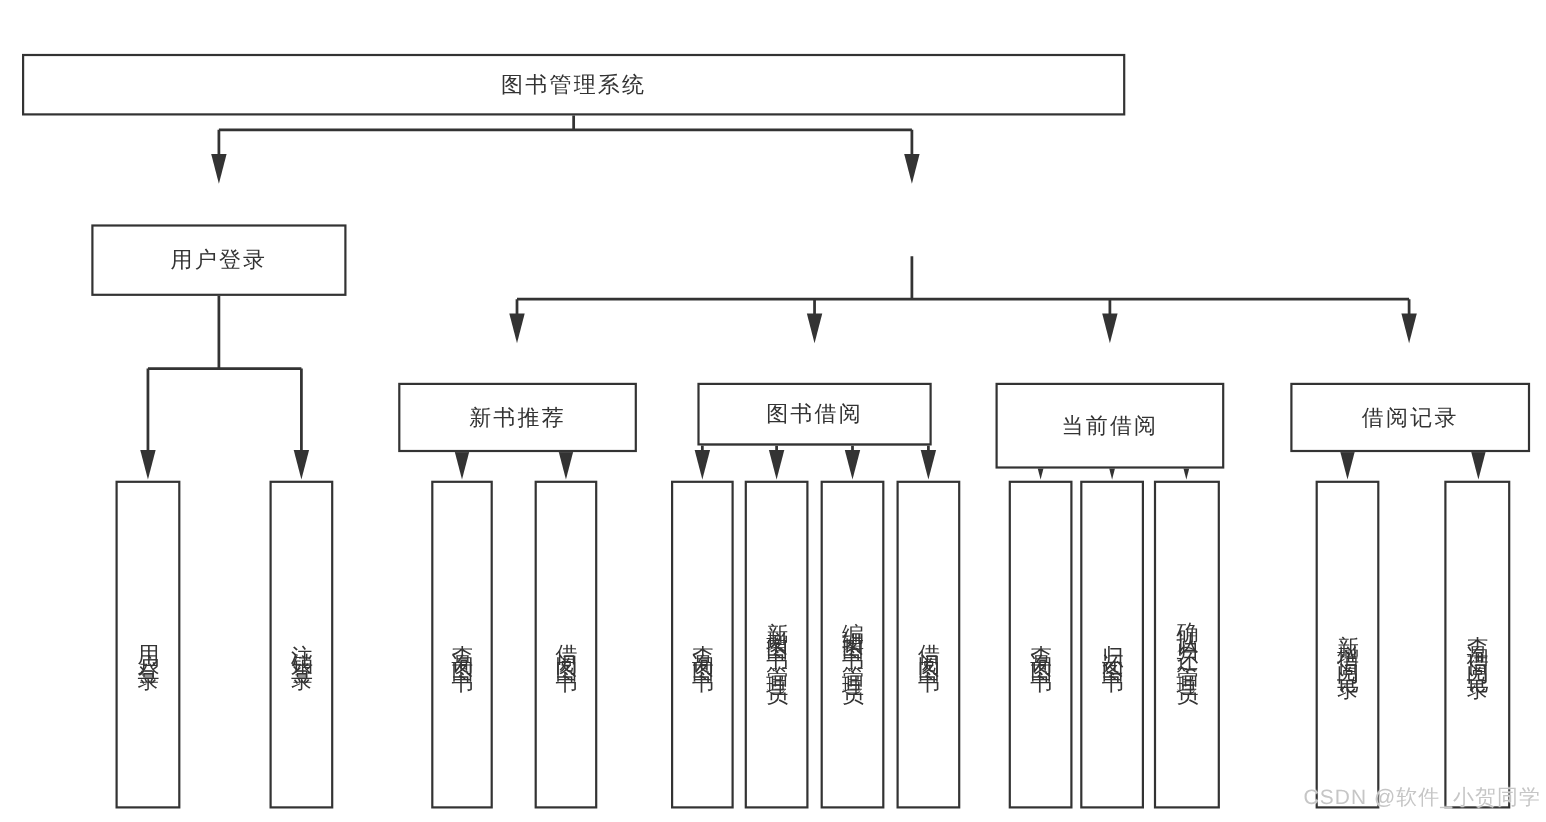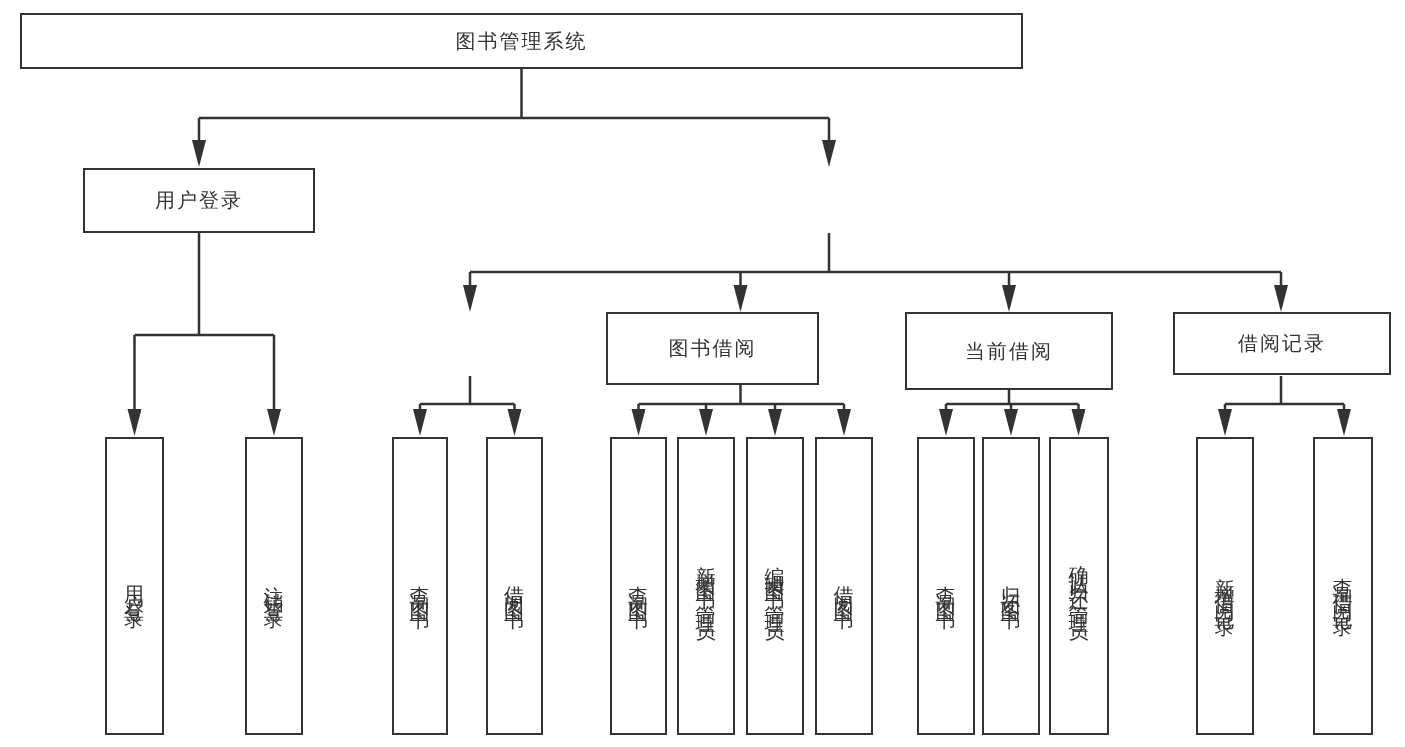--- a/index.html
+++ b/index.html
@@ -29,20 +29,21 @@
     background: #ffffff;
     border: 2.5px solid #333333;
     display: flex;
     align-items: center;
     justify-content: center;
     font-size: 20px;
     letter-spacing: 2px;
     color: #333333;
     white-space: nowrap;
     z-index: 2;
+    margin-top: 36px;
   }
   .vbox {
     position: absolute;
     top: 437px;
     height: 298px;
     box-sizing: border-box;
     background: #ffffff;
     border: 2.5px solid #333333;
     display: flex;
     align-items: center;
@@ -109,21 +110,24 @@
   </svg>
 
   <div class="hbox" style="left:20px;top:13px;width:1003px;height:56px">
     <span>图书管理系统</span>
   </div>
 
   <div class="hbox" style="left:83px;top:168px;width:232px;height:65px">
     <span>用户登录</span>
   </div>
 
-  <div class="hbox" style="left:606px;top:312px;width:213px;height:73px">
+  <div class="hbox" style="left:362px;top:312px;width:217px;height:63px">
+    <span>新书推荐</span>
+  </div>
+  <div class="hbox" style="left:634px;top:312px;width:213px;height:57px">
     <span>图书借阅</span>
   </div>
   <div class="hbox" style="left:905px;top:312px;width:208px;height:78px">
     <span>当前借阅</span>
   </div>
   <div class="hbox" style="left:1173px;top:312px;width:218px;height:63px">
     <span>借阅记录</span>
   </div>
 
   <div class="vbox" style="left:105px;width:59px">
@@ -163,14 +167,15 @@
     <span class="vtext">确认归还（管理员）</span>
   </div>
 
   <div class="vbox" style="left:1196px;width:58px">
     <span class="vtext">新增借阅记录</span>
   </div>
   <div class="vbox" style="left:1313px;width:60px">
     <span class="vtext">查询借阅记录</span>
   </div>
 
+  <div class="watermark">CSDN @软件_小贺同学</div>
 
 </div>
 
 </body></html>

